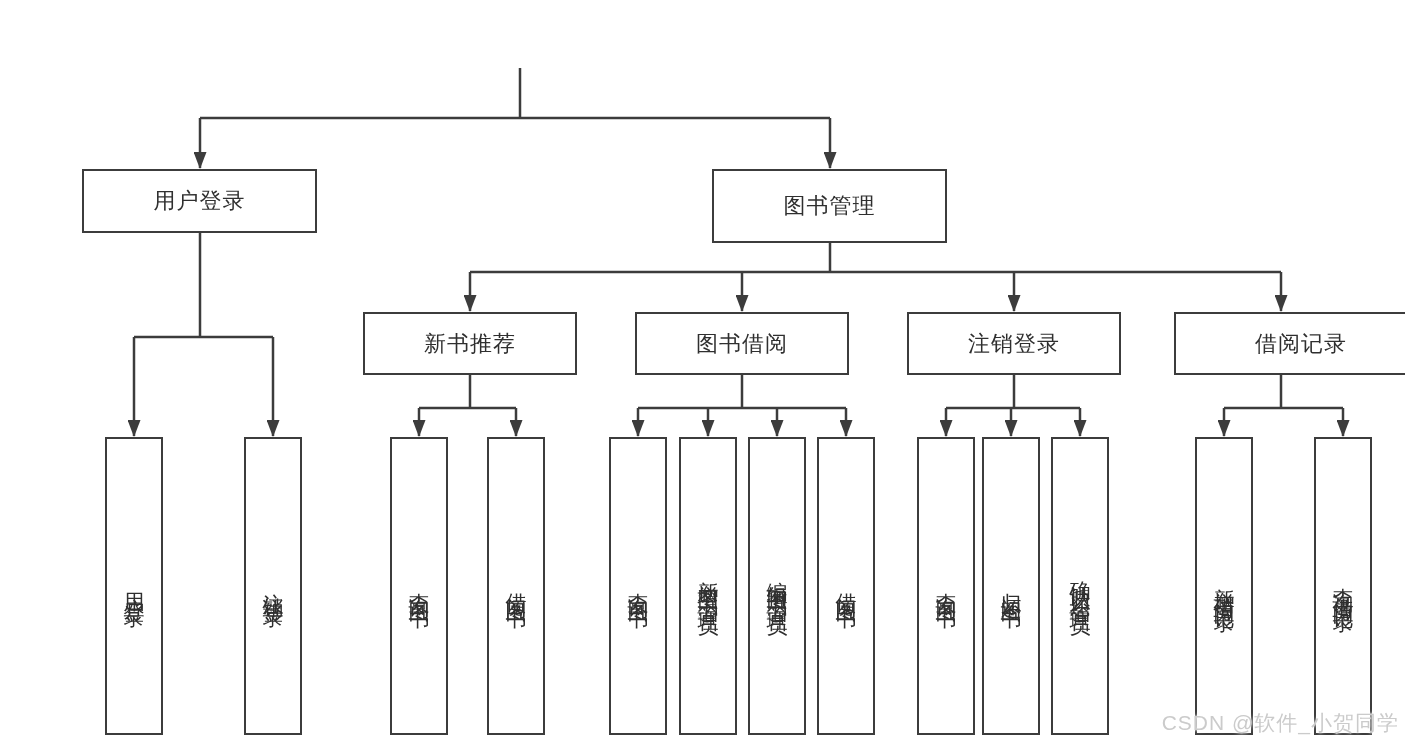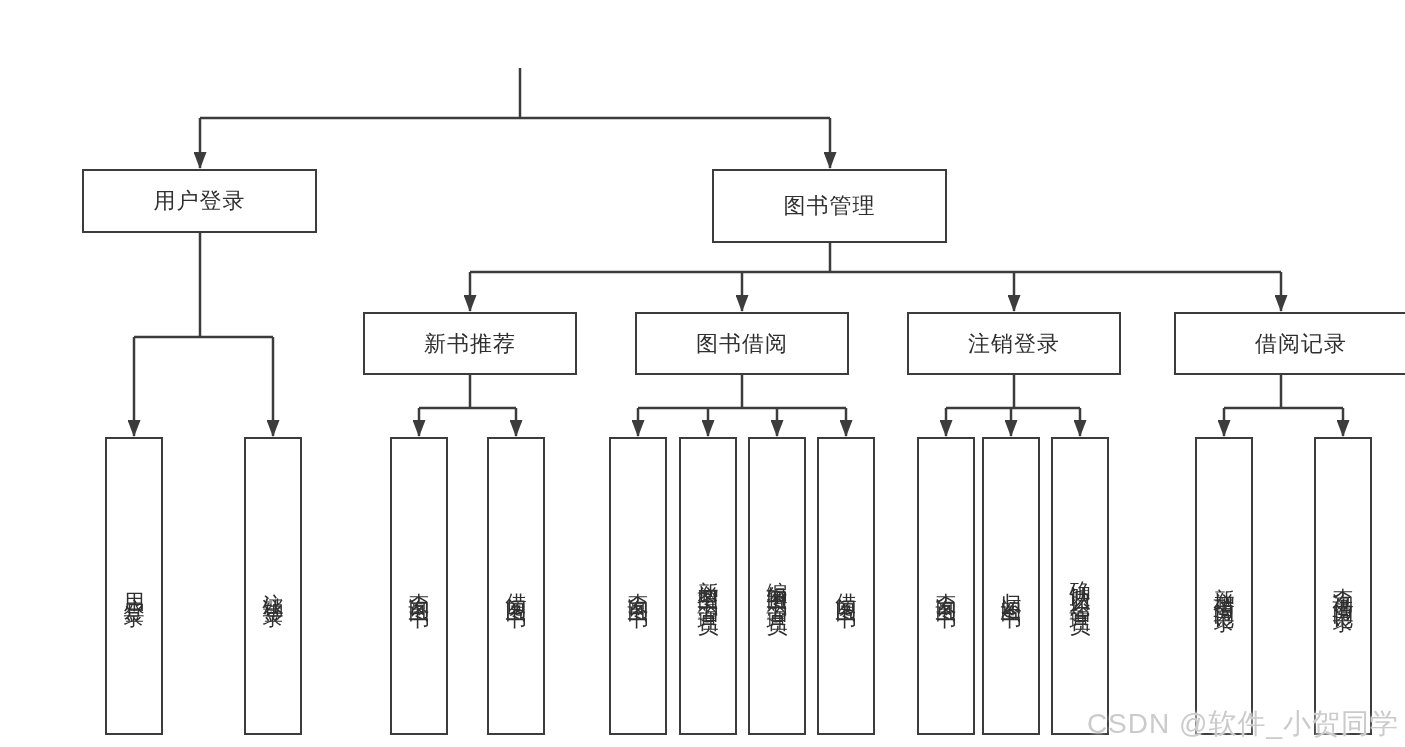--- a/index.html
+++ b/index.html
@@ -43,22 +43,22 @@
     top: 437px;
     height: 298px;
     width: 58px;
     writing-mode: vertical-rl;
     letter-spacing: 5px;
     font-size: 21px;
   }
   .watermark {
     position: absolute;
     right: 6px;
-    bottom: 4px;
-    font-size: 28px;
+    bottom: 10px;
+    font-size: 21px;
     color: var(--watermark);
     text-shadow: 0 0 2px #ffffff, 0 0 4px #ffffff;
     letter-spacing: 1px;
     z-index: 10;
     white-space: nowrap;
   }
 </style>
 </head>
 <body>
 

